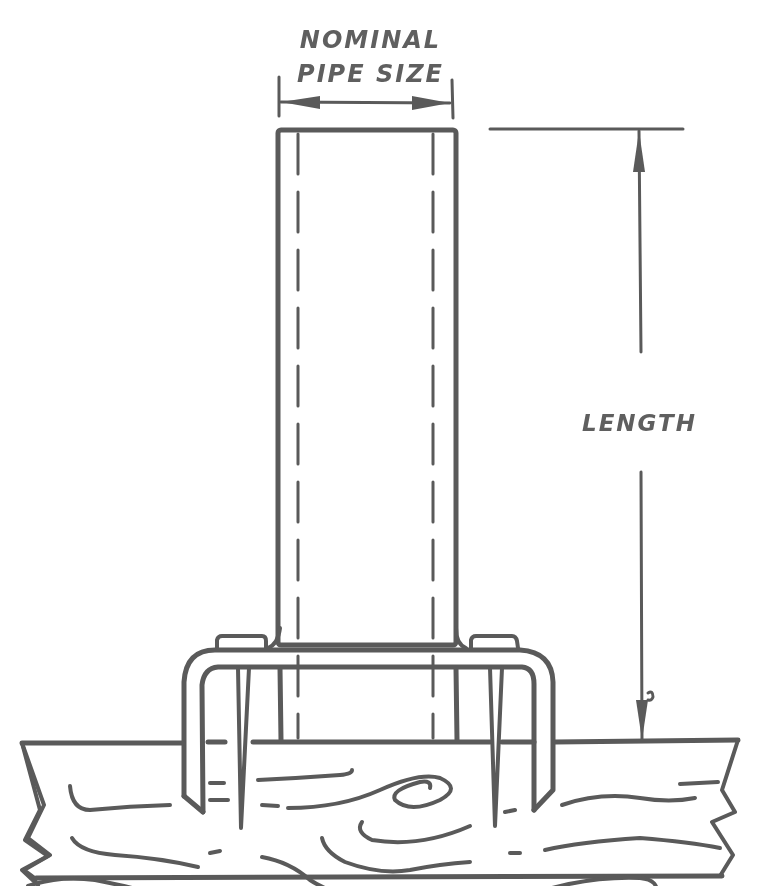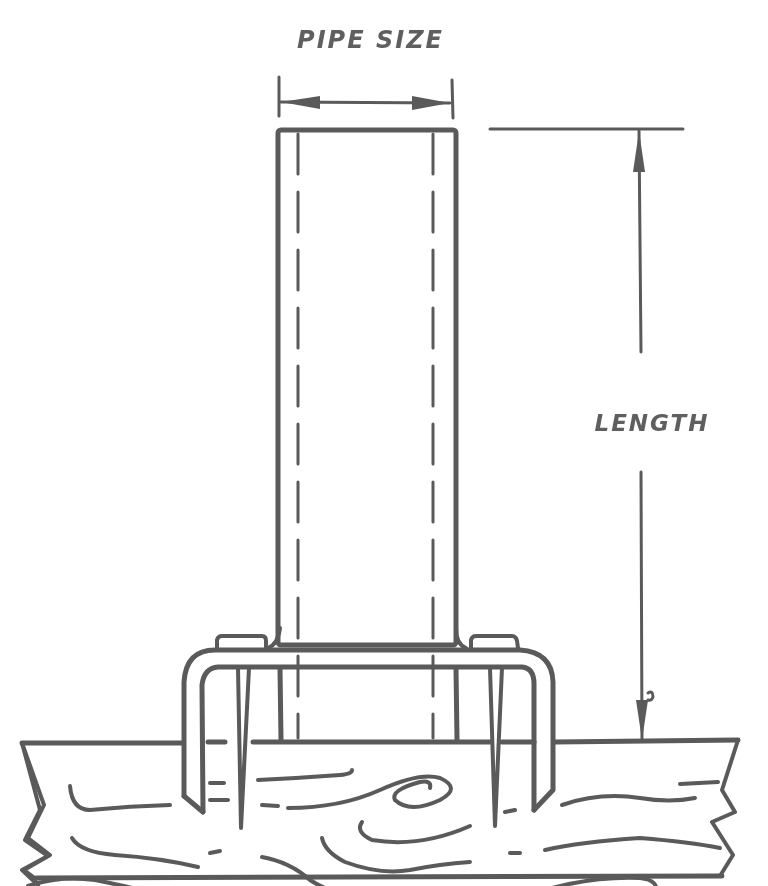--- a/index.html
+++ b/index.html
@@ -13,21 +13,21 @@
       font-weight: bold;
       font-style: italic;
       color: #5f5f5f;
       letter-spacing: 2px;
       text-align: center;
       line-height: 1.0;
     }
     #lbl-nominal { left: 288px; top: 28px; width: 165px; font-size: 24px; }
     #lbl-nominal span { display: block; }
     #lbl-nominal span + span { margin-top: 10px; }
-    #lbl-length { left: 582px; top: 412px; width: 140px; font-size: 23px; text-align: center; }
+    #lbl-length { left: 582px; top: 412px; width: 140px; font-size: 23px; text-align: left; }
   </style>
 </head>
 <body>
 
 <div id="stage">
   <svg width="768" height="886" viewBox="0 0 768 886">
 
     <g>
       <line class="ln" x1="279" y1="77" x2="279" y2="116" stroke-width="3"></line>
       <line class="ln" x1="452" y1="80" x2="453" y2="118" stroke-width="3"></line>
@@ -105,16 +105,17 @@
       <line class="ln" x1="510" y1="853" x2="520" y2="853" stroke-width="4"></line>
       <path class="ln" d="M562 805 Q600 792 640 798 Q670 803 695 798" stroke-width="4"></path>
       <path class="ln" d="M680 784 L718 782" stroke-width="4"></path>
       <path class="ln" d="M545 850 Q580 842 640 838 Q690 842 720 848" stroke-width="4"></path>
       <path class="ln" d="M538 892 Q590 876 640 878 Q660 880 656 895" stroke-width="4"></path>
       <path class="ln" d="M665 892 L710 888" stroke-width="4"></path>
     </g>
   </svg>
 
   <div id="lbl-nominal" class="label">
+    <span>NOMINAL</span>
     <span>PIPE SIZE</span>
   </div>
   <div id="lbl-length" class="label">LENGTH</div>
 </div>
 
 </body></html>

